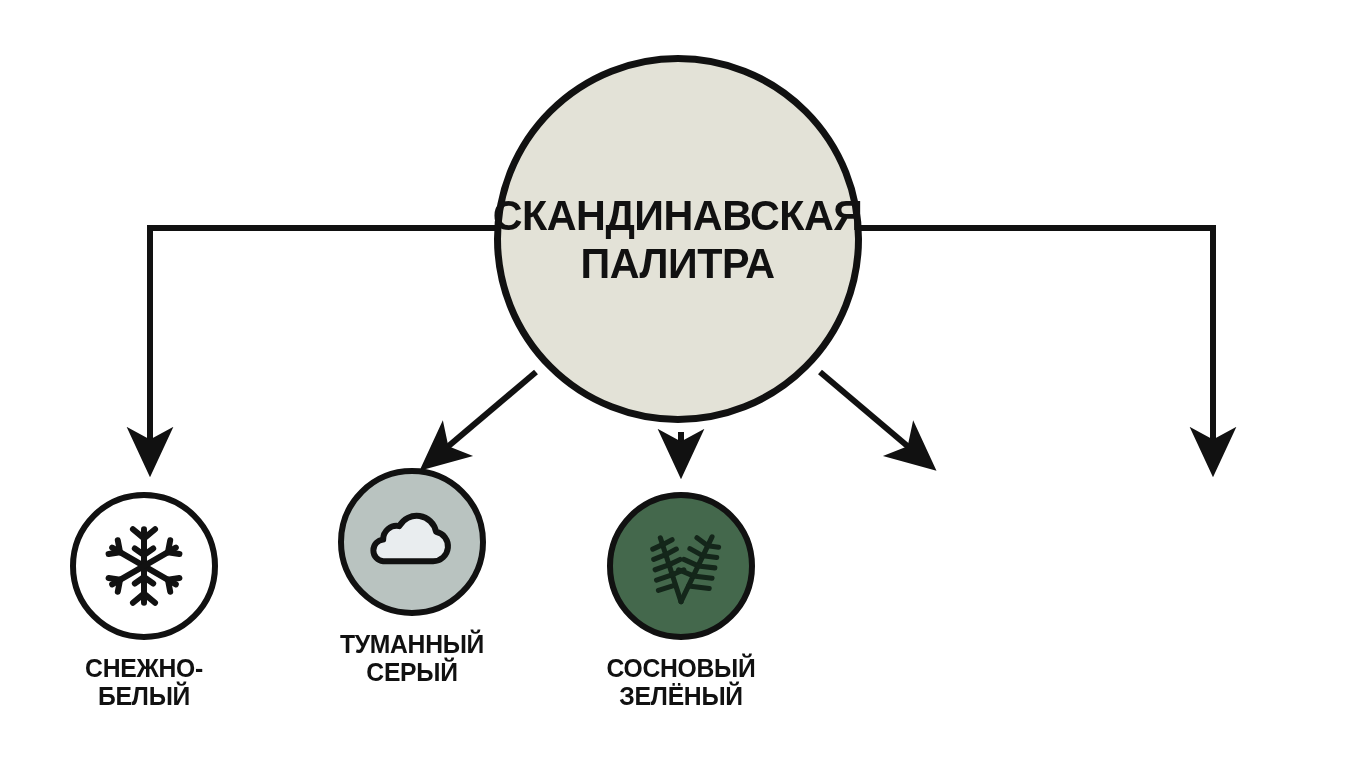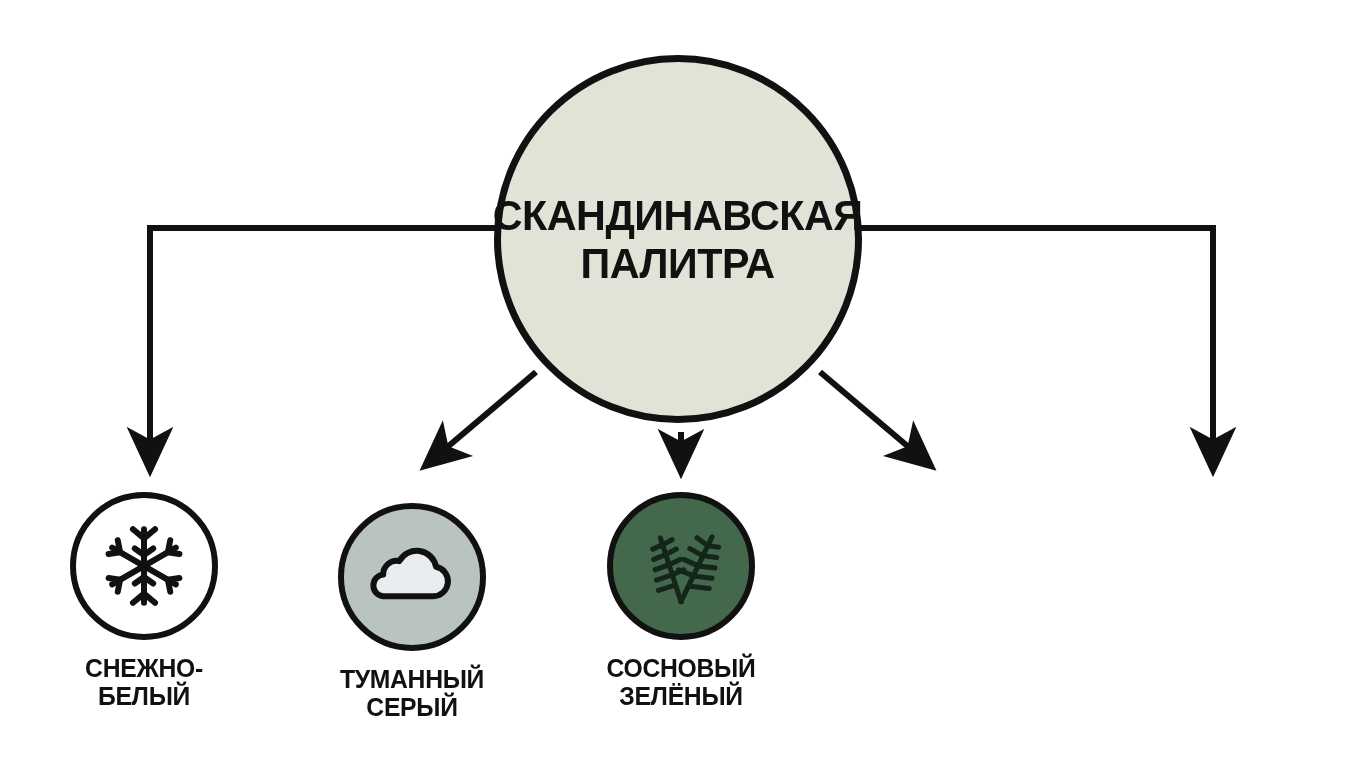--- a/index.html
+++ b/index.html
@@ -138,21 +138,21 @@
           <line x1="76" y1="35" x2="88.5" y2="37"></line>
           <line x1="24" y1="65" x2="21.5" y2="78"></line>
           <line x1="24" y1="65" x2="11.5" y2="63"></line>
         </g>
       </svg>
     </div>
     <div class="node-label">СНЕЖНО-
 БЕЛЫЙ</div>
   </div>
 
-  <div class="node" style="left:321px; top:503px;">
+  <div class="node" style="left:321px; top:468px;">
     <div class="node-circle" style="background:#b9c3c0;">
       <svg class="icon-svg" width="96" height="96" viewBox="0 0 100 100">
         <path d="M20 70 L72 70 A15.5 15.5 0 0 0 75 39.3
                  A20.5 20.5 0 0 0 36.8 33.5
                  A14 14 0 0 0 20 47.5
                  A11.3 11.3 0 0 0 20 70 Z" fill="#e9edef" stroke="#111111" stroke-width="6.2" stroke-linejoin="round"></path>
       </svg>
     </div>
     <div class="node-label">ТУМАННЫЙ
 СЕРЫЙ</div>

